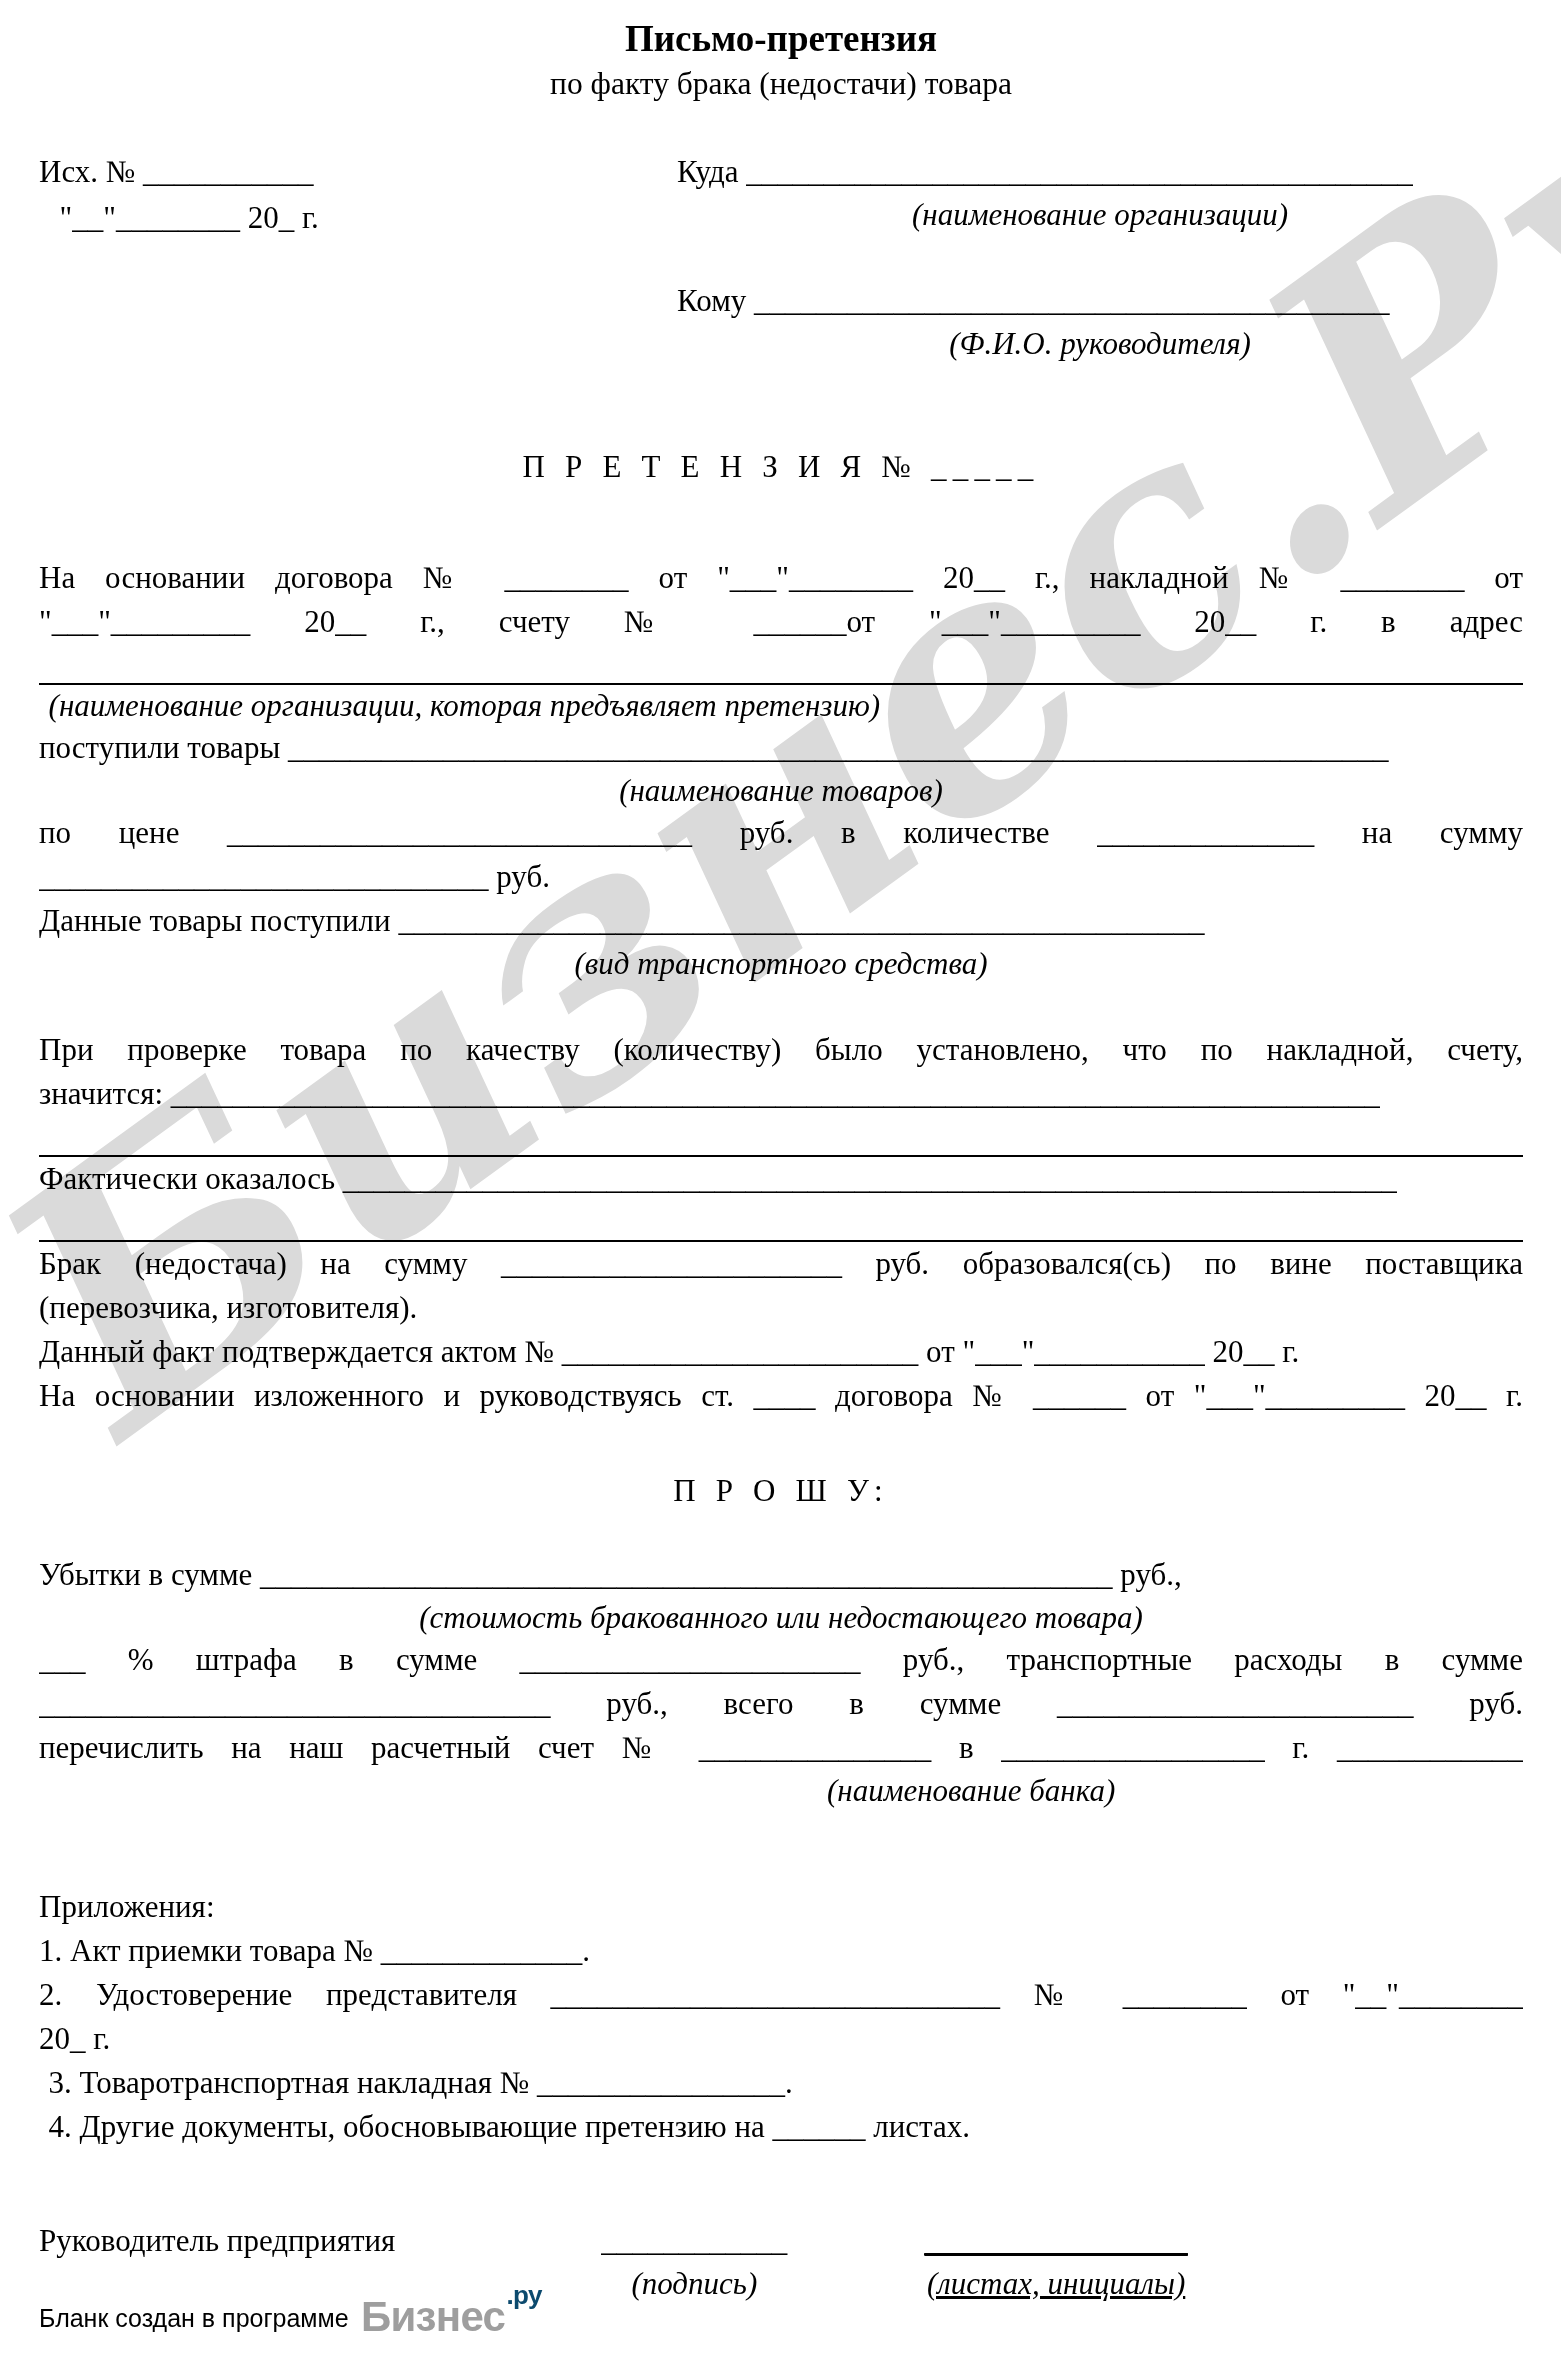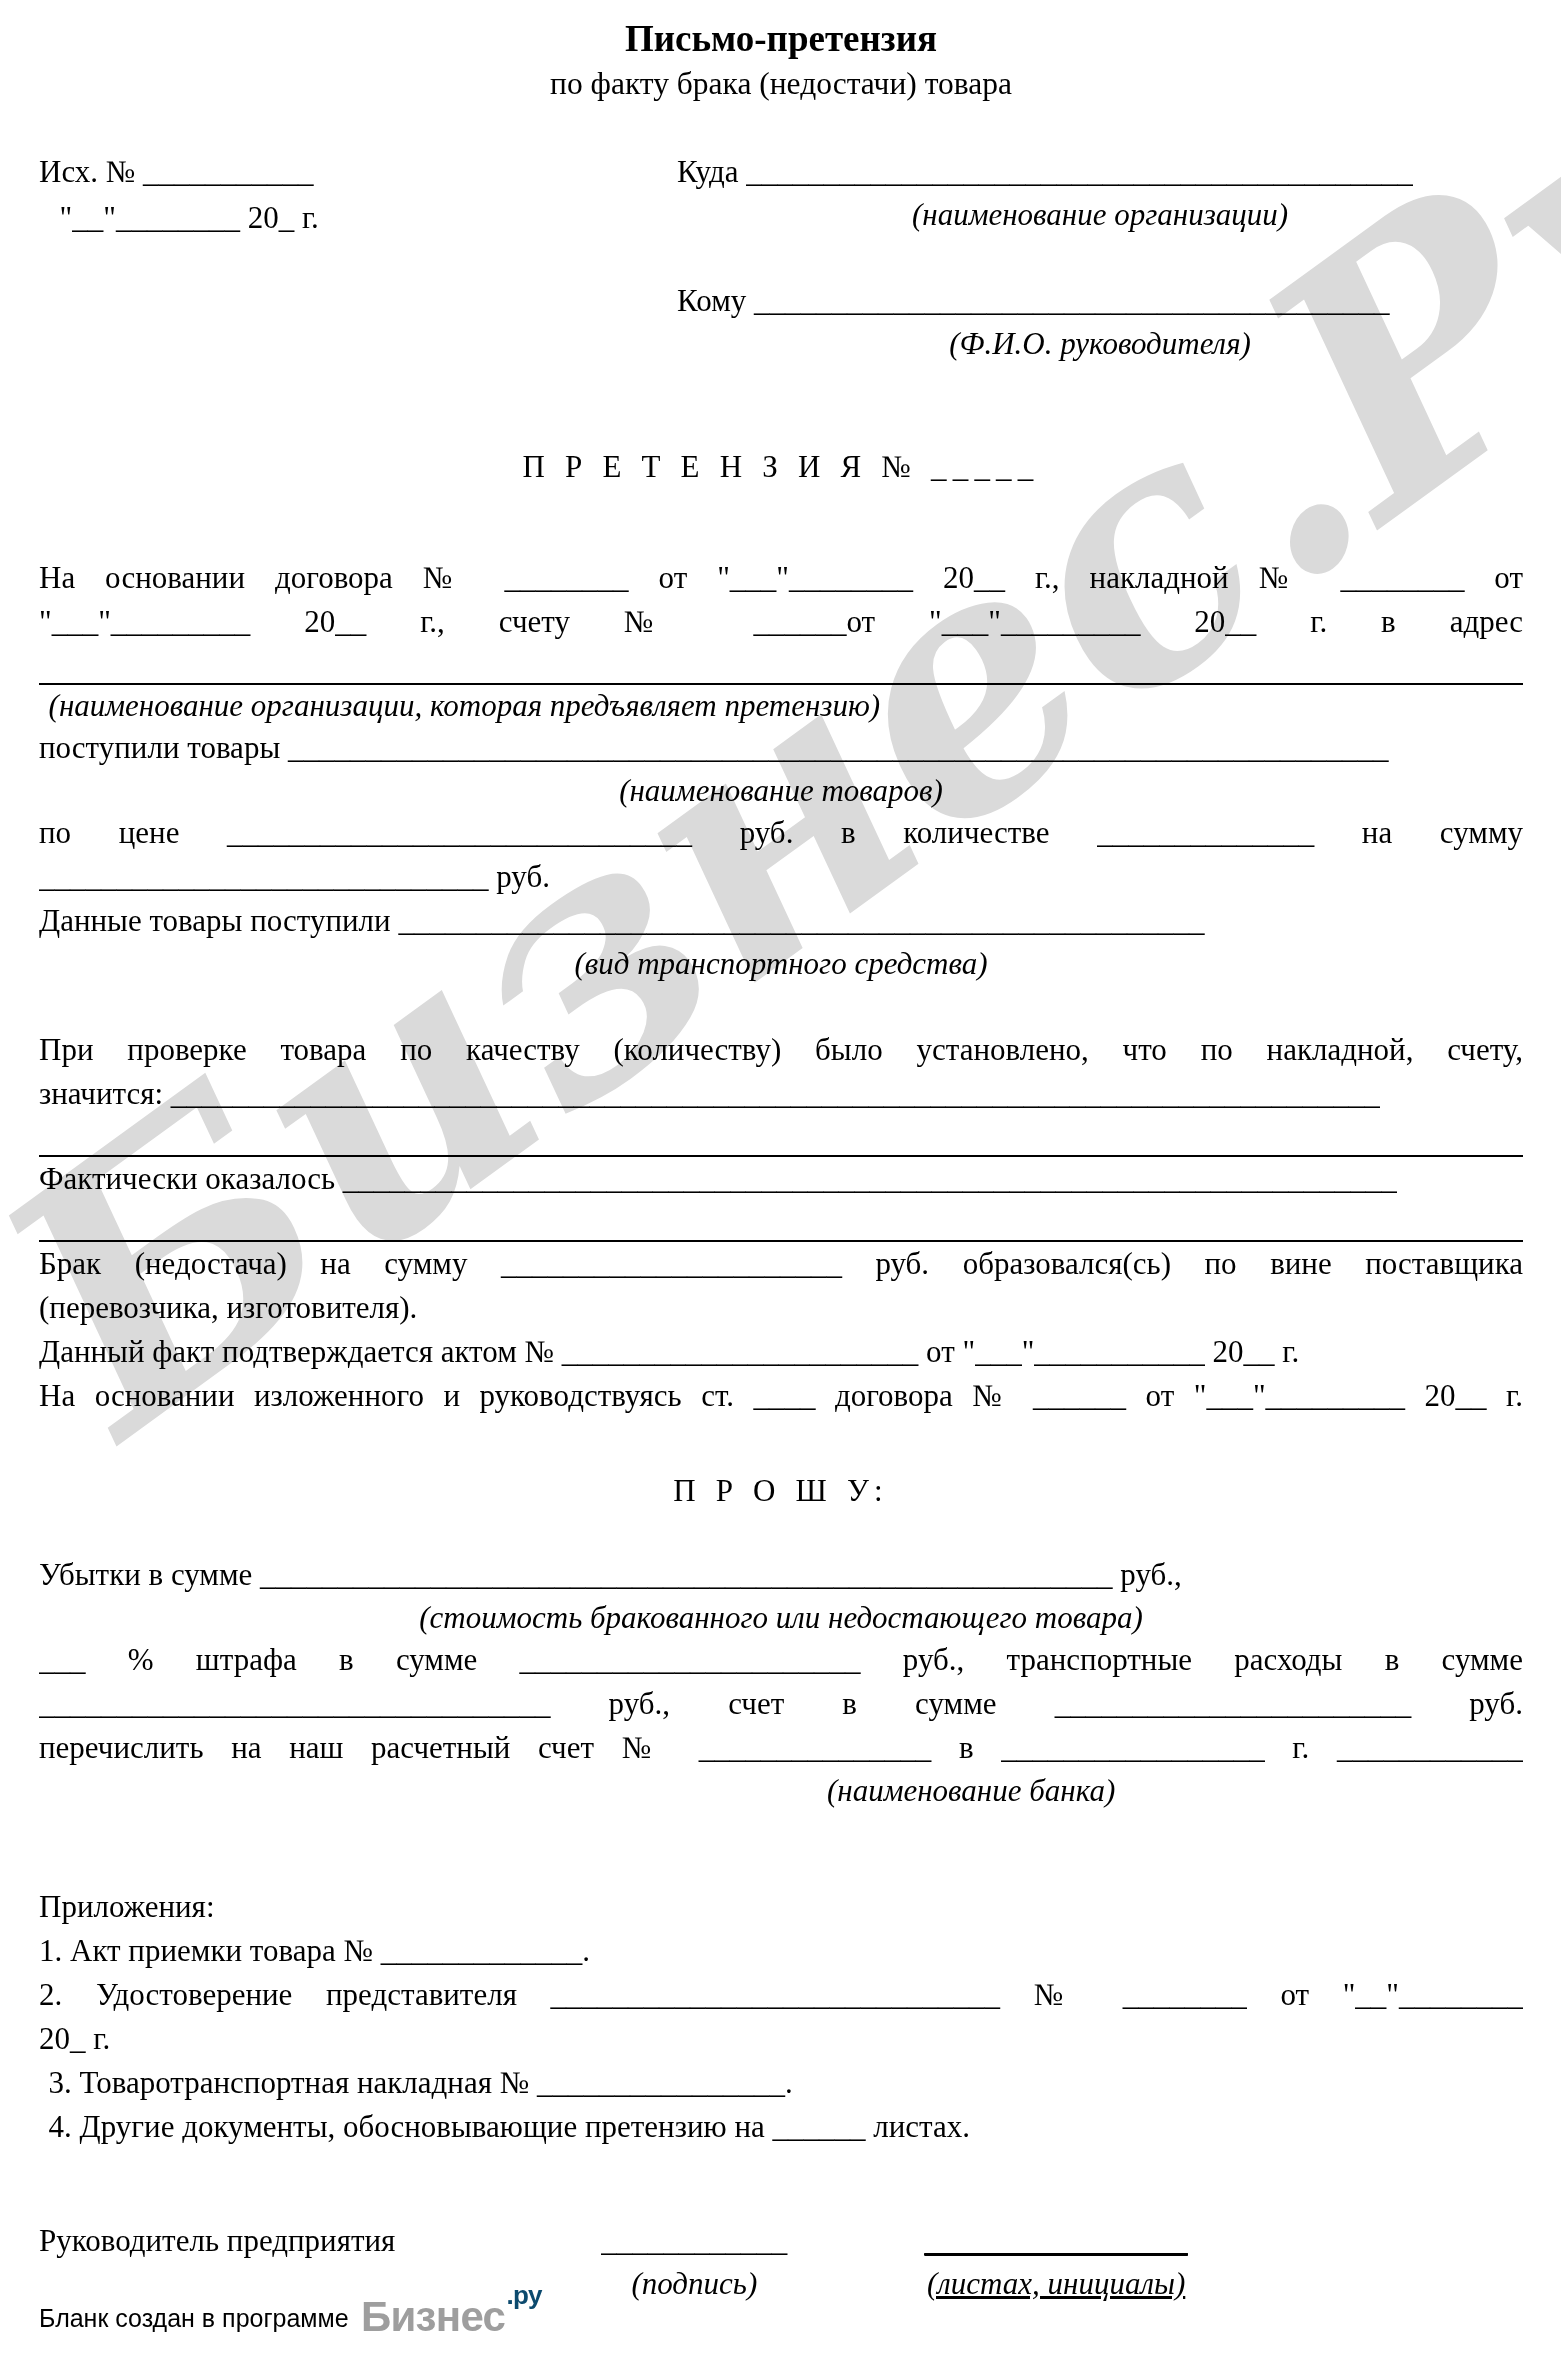--- a/index.html
+++ b/index.html
@@ -112,21 +112,21 @@
       <div class="line">Данный факт подтверждается актом № _______________________ от "___"___________ 20__ г.</div>
       <div class="just">На основании изложенного и руководствуясь ст. ____ договора № ______ от "___"_________ 20__ г.</div>
     </div>
 
     <div class="request-heading">П Р О Ш У:</div>
 
     <div>
       <div class="line">Убытки в сумме _______________________________________________________ руб.,</div>
       <div class="caption center">(стоимость бракованного или недостающего товара)</div>
       <div class="just">___ % штрафа в сумме ______________________ руб., транспортные расходы в сумме</div>
-      <div class="just">_________________________________ руб., счет в сумме _______________________ руб.</div>
+      <div class="just">_________________________________ руб., всего в сумме _______________________ руб.</div>
       <div class="just">перечислить на наш расчетный счет № _______________ в _________________ г. ____________</div>
       <div class="caption bank-caption">(наименование банка)</div>
     </div>
 
     <div class="attachments">
       <div class="line">Приложения:</div>
       <div class="line">1. Акт приемки товара № _____________.</div>
       <div class="just">2. Удостоверение представителя _____________________________ № ________ от "__"________</div>
       <div class="line">20_ г.</div>
       <div class="line indent-sm">3. Товаротранспортная накладная № ________________.</div>

